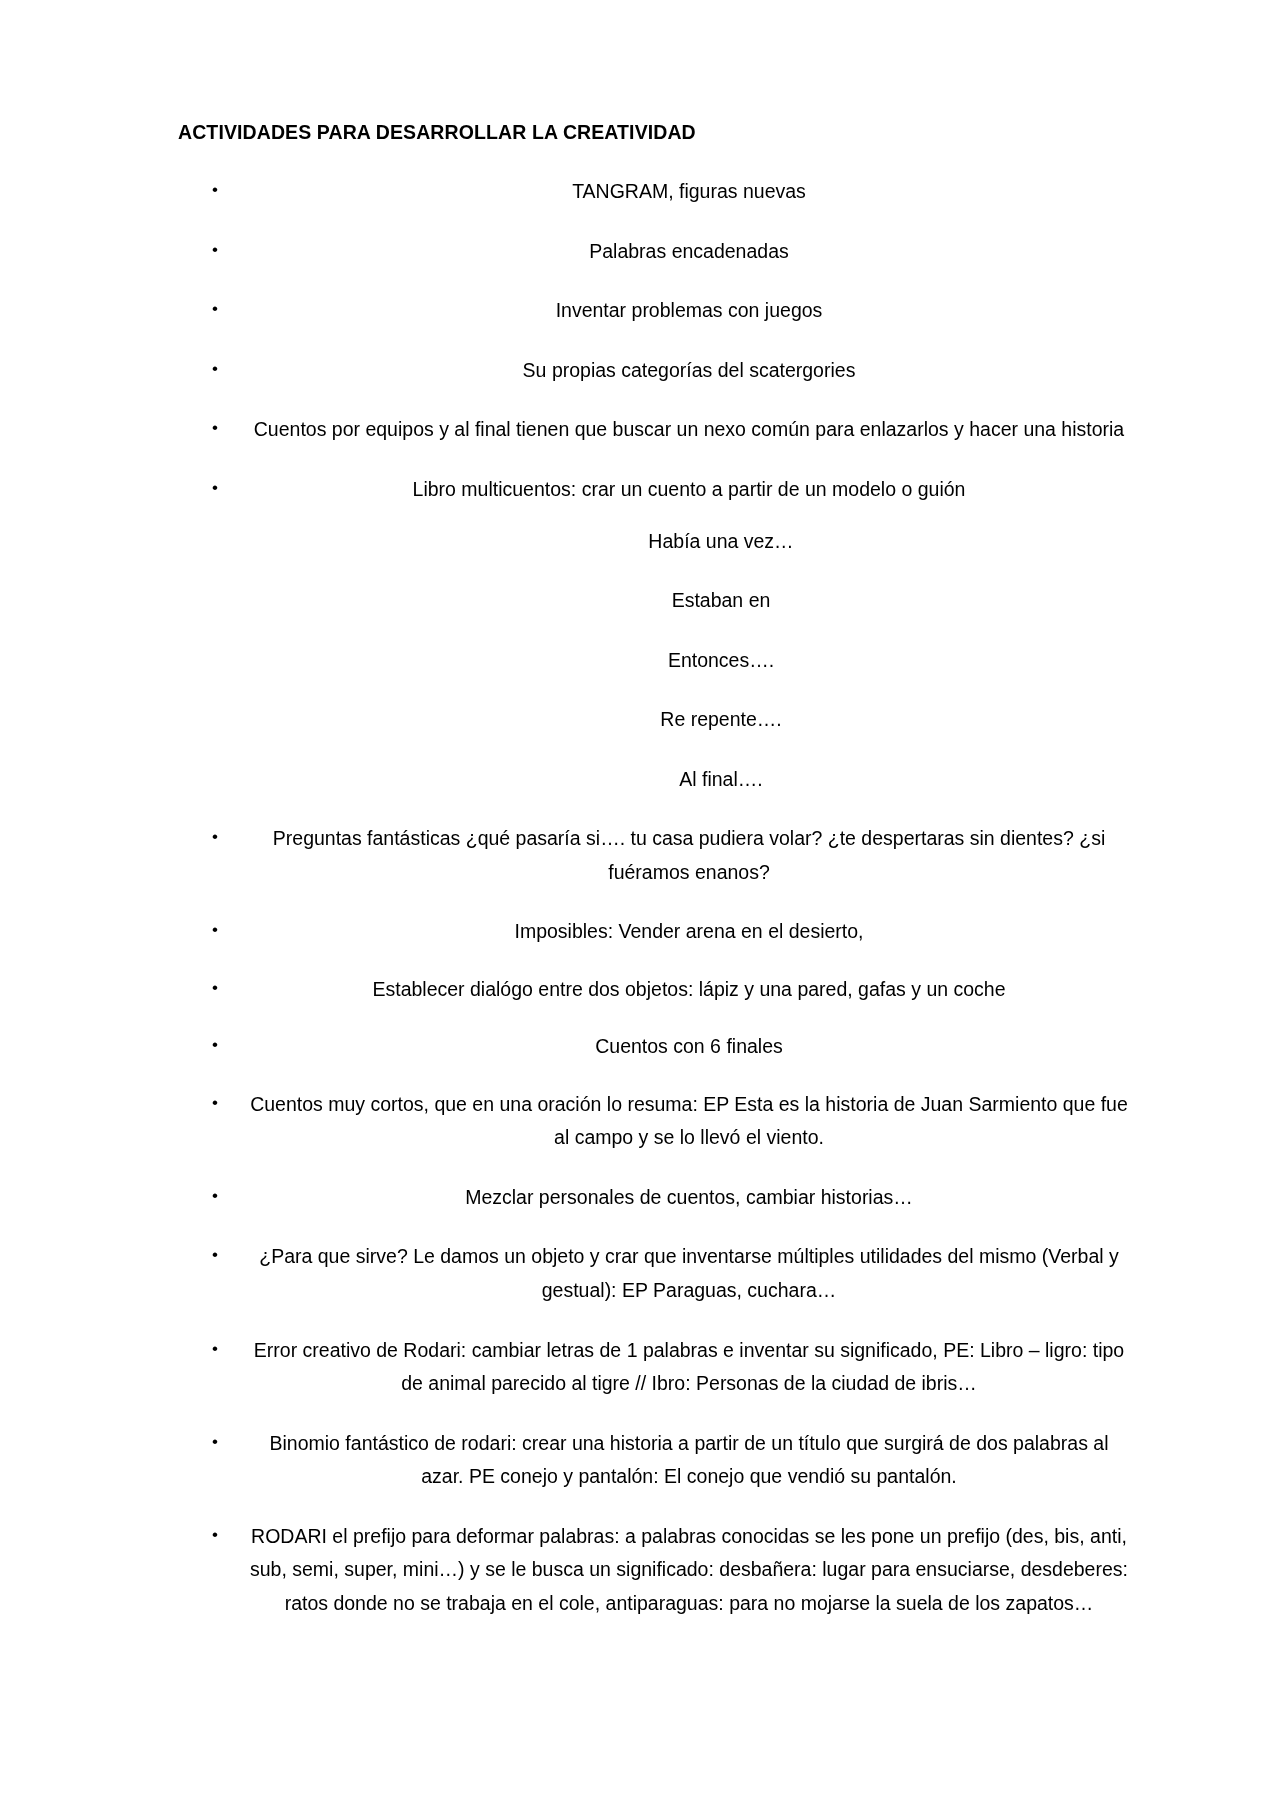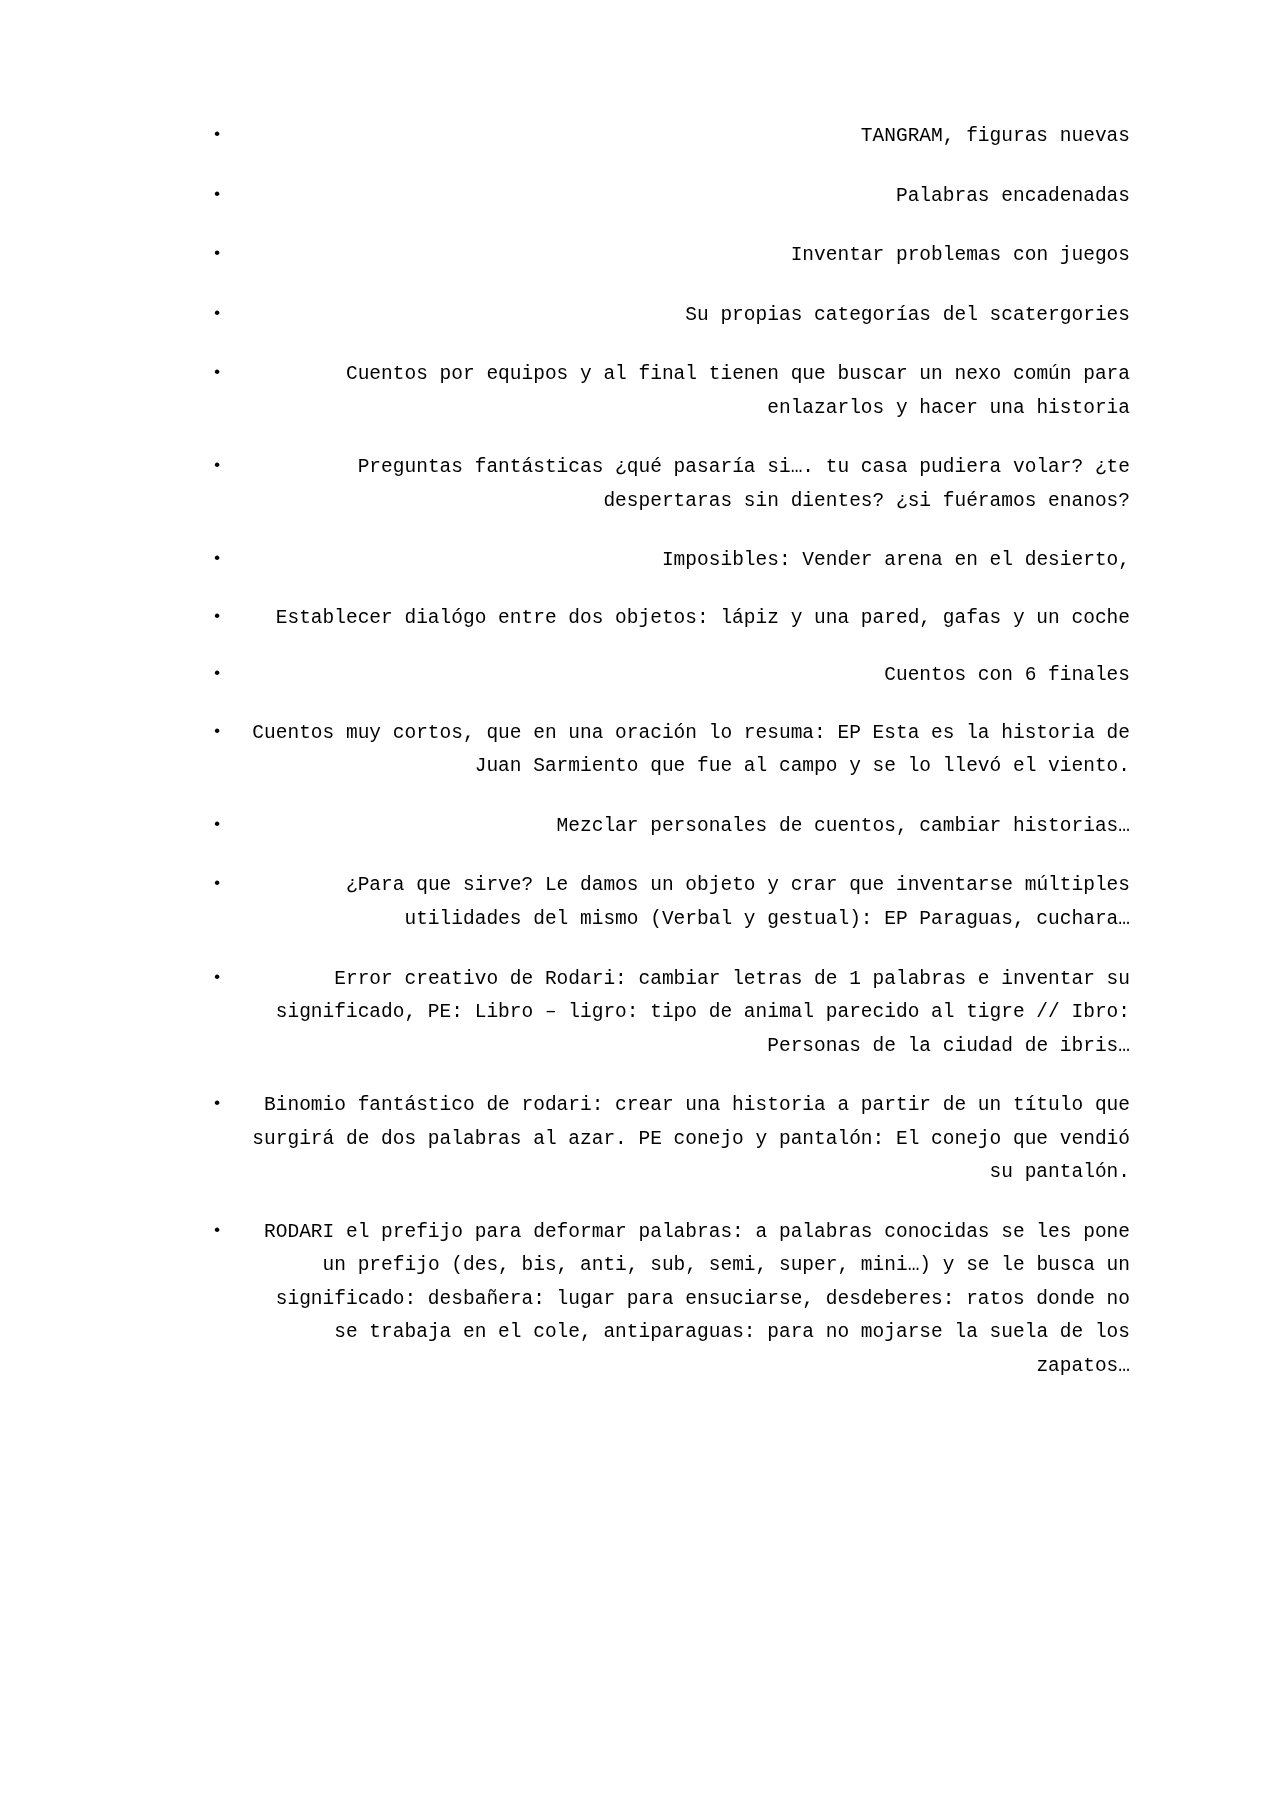--- a/index.html
+++ b/index.html
@@ -32,22 +32,21 @@
     list-style: none;
     margin: 0;
     padding: 0;
   }
   ul.bullets > li {
     position: relative;
     padding-left: 70px;
     margin-bottom: 26px;
     font-size: 19.5px;
     line-height: 1.72;
-    text-align: right;
-    font-family: Liberation Mono, monospace;
+    text-align: center;
   }
   ul.bullets > li::before {
     content: "\2022";
     position: absolute;
     left: 34px;
     top: 0;
     font-size: 17px;
     line-height: 1.72;
   }
   ul.bullets > li.tight {
@@ -65,20 +64,21 @@
   }
   .sublines .subline:last-child {
     margin-bottom: 6px;
   }
 </style>
 </head>
 <body>
 
 <div class="page">
 
+  <h1 class="doc-title">ACTIVIDADES PARA DESARROLLAR LA CREATIVIDAD</h1>
 
   <ul class="bullets">
 
     <li>
       <span>TANGRAM,  figuras nuevas</span>
     </li>
 
     <li>
       <span>Palabras encadenadas</span>
     </li>
@@ -88,20 +88,30 @@
     </li>
 
     <li>
       <span>Su propias categorías del scatergories</span>
     </li>
 
     <li>
       <span>Cuentos por equipos y al final tienen que buscar un nexo común para enlazarlos y hacer una historia</span>
     </li>
 
+    <li>
+      <span>Libro multicuentos: crar un cuento a partir de un modelo o guión</span>
+      <div class="sublines">
+        <div class="subline">Había una vez…</div>
+        <div class="subline">Estaban en</div>
+        <div class="subline">Entonces….</div>
+        <div class="subline">Re repente….</div>
+        <div class="subline">Al final….</div>
+      </div>
+    </li>
 
     <li>
       <span>Preguntas fantásticas ¿qué pasaría si…. tu casa pudiera volar?     ¿te despertaras sin dientes?  ¿si fuéramos enanos?</span>
     </li>
 
     <li class="tight">
       <span>Imposibles: Vender arena en el desierto,</span>
     </li>
 
     <li class="tight">

